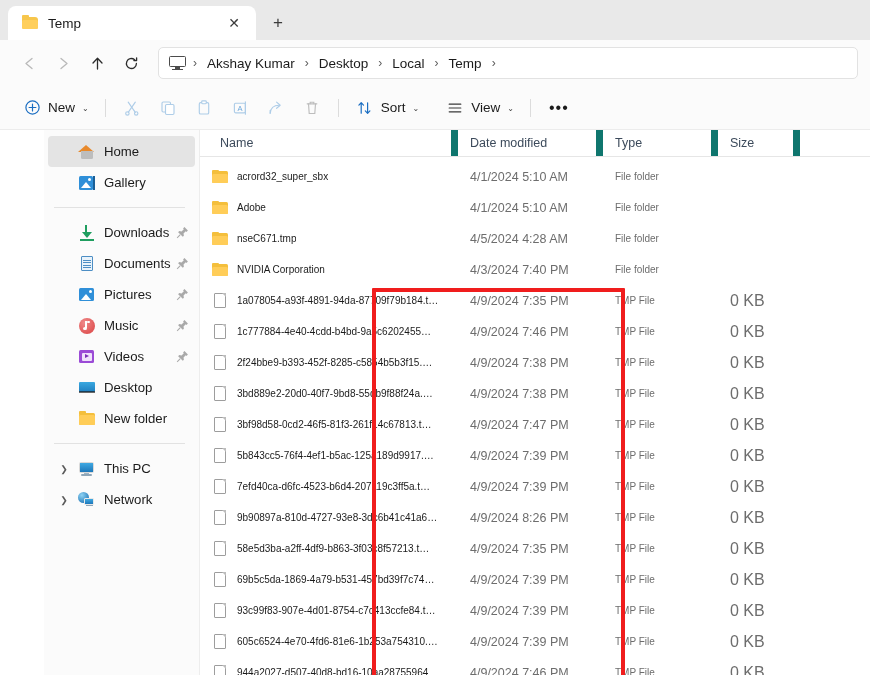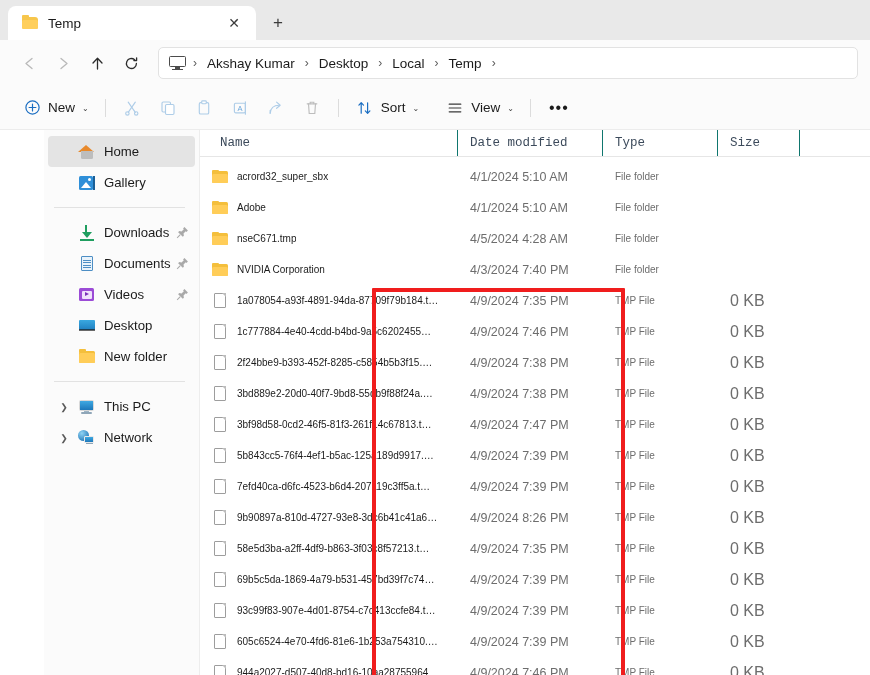--- a/index.html
+++ b/index.html
@@ -484,23 +484,22 @@
     font-size: 9px;
     color: #7a7a7a;
     line-height: 1;
   }
   .ch {
     box-sizing: border-box;
     padding-left: 12px;
     height: 26px;
     display: flex;
     align-items: center;
-    border-right: 1px solid #0f766e;
+    border-right: 7px solid #0f766e;
     white-space: nowrap;
-    font-family: Liberation Mono, monospace;
   }
   .ch.name { width: 258px; flex: 0 0 258px; padding-left: 20px; }
   .ch.date { width: 145px; flex: 0 0 145px; }
   .ch.type { width: 115px; flex: 0 0 115px; }
   .ch.size { width: 82px;  flex: 0 0 82px;  }
 
   .rows { padding-top: 4px; }
   .row {
     height: 31px;
     display: flex;
@@ -802,21 +801,48 @@
             <span class="ln" style="top:9.5px"></span>
             <span class="ln" style="top:12px"></span>
           </span>
         <span class="nav-label">Documents</span>
         <svg class="pin" viewBox="0 0 14 14" fill="#8a8a8a">
             <path d="M9.1 1.2 L12.8 4.9 L11.3 6.4 L10.5 5.6 L8.1 8 L8.5 10.5 L7.3 11.7 L2.3 6.7 L3.5 5.5 L6 5.9 L8.4 3.5 L7.6 2.7 Z"></path>
             <path d="M4.6 9.4 L1.2 12.8" stroke="#8a8a8a" stroke-width="1.1"></path>
           </svg>
       </div>
 
-
+      <div class="nav-row">
+        <span class="nav-chevron empty">▸</span>
+        <span class="nav-icon ic-pic">
+            <span class="fr"></span>
+            <span class="mt"></span>
+            <span class="sun"></span>
+          </span>
+        <span class="nav-label">Pictures</span>
+        <svg class="pin" viewBox="0 0 14 14" fill="#8a8a8a">
+            <path d="M9.1 1.2 L12.8 4.9 L11.3 6.4 L10.5 5.6 L8.1 8 L8.5 10.5 L7.3 11.7 L2.3 6.7 L3.5 5.5 L6 5.9 L8.4 3.5 L7.6 2.7 Z"></path>
+            <path d="M4.6 9.4 L1.2 12.8" stroke="#8a8a8a" stroke-width="1.1"></path>
+          </svg>
+      </div>
+
+      <div class="nav-row">
+        <span class="nav-chevron empty">▸</span>
+        <span class="nav-icon ic-music">
+            <span class="cir"></span>
+            <span class="note"></span>
+            <span class="dot"></span>
+            <span class="flag"></span>
+          </span>
+        <span class="nav-label">Music</span>
+        <svg class="pin" viewBox="0 0 14 14" fill="#8a8a8a">
+            <path d="M9.1 1.2 L12.8 4.9 L11.3 6.4 L10.5 5.6 L8.1 8 L8.5 10.5 L7.3 11.7 L2.3 6.7 L3.5 5.5 L6 5.9 L8.4 3.5 L7.6 2.7 Z"></path>
+            <path d="M4.6 9.4 L1.2 12.8" stroke="#8a8a8a" stroke-width="1.1"></path>
+          </svg>
+      </div>
 
       <div class="nav-row">
         <span class="nav-chevron empty">▸</span>
         <span class="nav-icon ic-video">
             <span class="fr"></span>
             <span class="scr"></span>
             <span class="play"></span>
           </span>
         <span class="nav-label">Videos</span>
         <svg class="pin" viewBox="0 0 14 14" fill="#8a8a8a">

